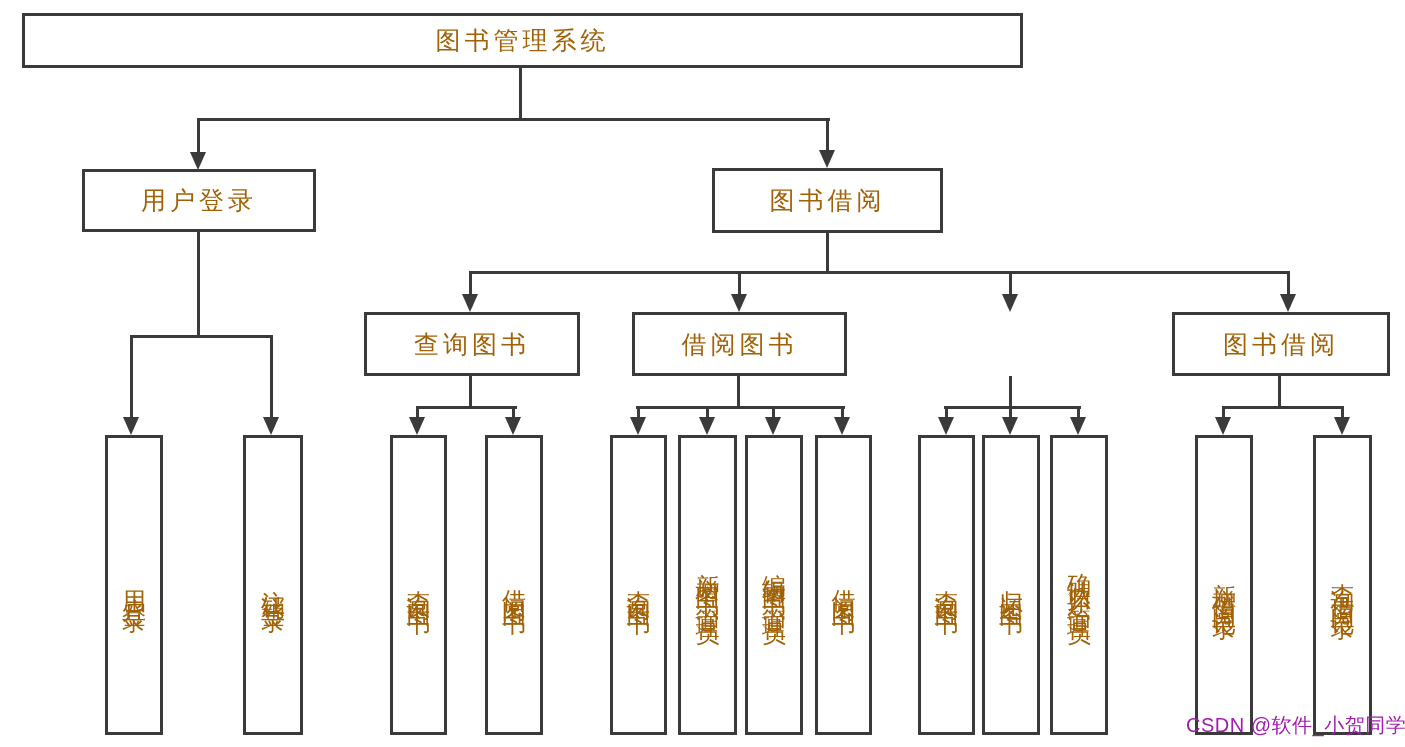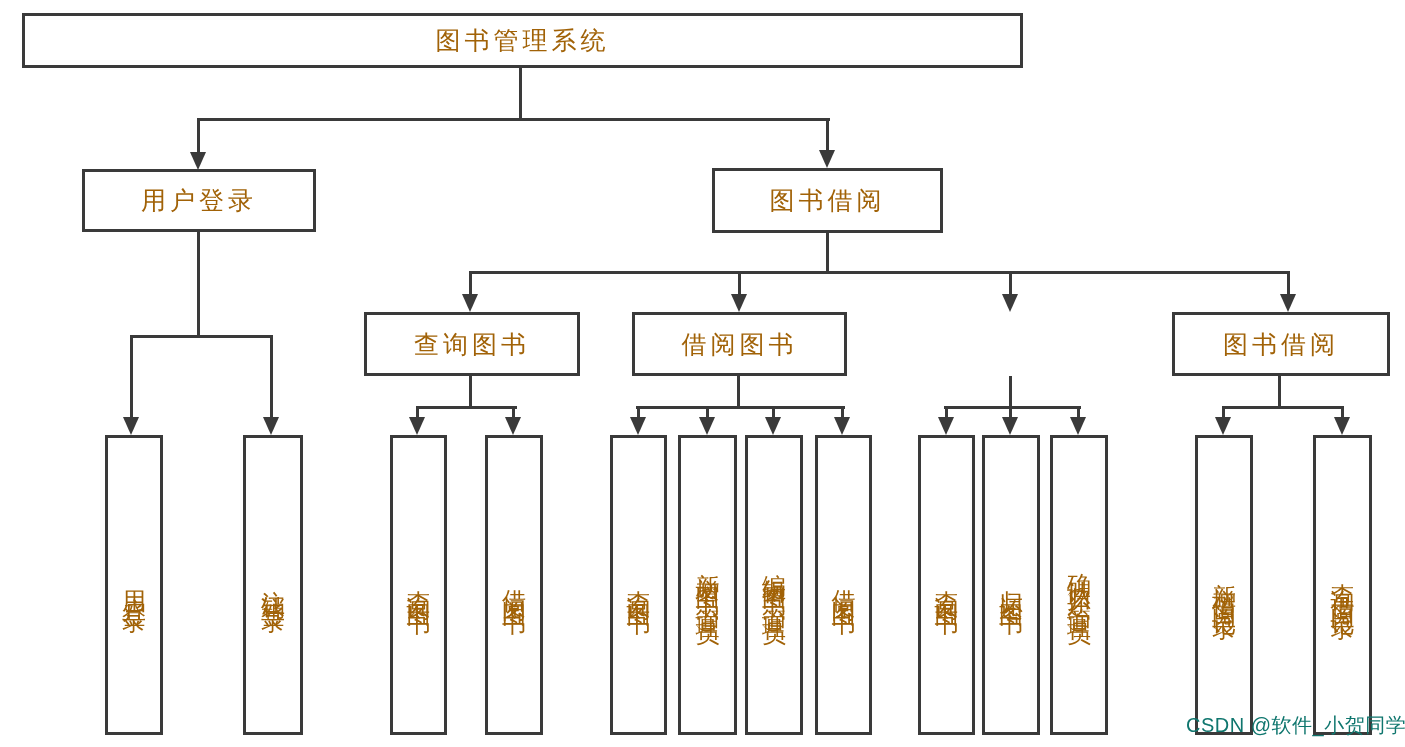--- a/index.html
+++ b/index.html
@@ -15,21 +15,21 @@
   .vlabel{writing-mode:vertical-rl;text-orientation:mixed;
           font-size:24px;letter-spacing:7px;line-height:1;white-space:nowrap;}
 
   
   .ln{position:absolute;background:#3a3a3a;}
   .ah{position:absolute;width:0;height:0;
       border-left:8px solid transparent;border-right:8px solid transparent;
       border-top:18px solid #3a3a3a;}
 
   .watermark{position:absolute;left:1186px;top:712px;z-index:6;
-             font-size:20px;color:#0f766e;letter-spacing:0.5px;white-space:nowrap;}
+             font-size:20px;color:#a21caf;letter-spacing:0.5px;white-space:nowrap;}
 </style>
 </head>
 <body>
 
 <div class="stage">
 
   <div class="node" style="left:22px;top:13px;width:1001px;height:55px">
     <span class="hlabel">图书管理系统</span>
   </div>
 

